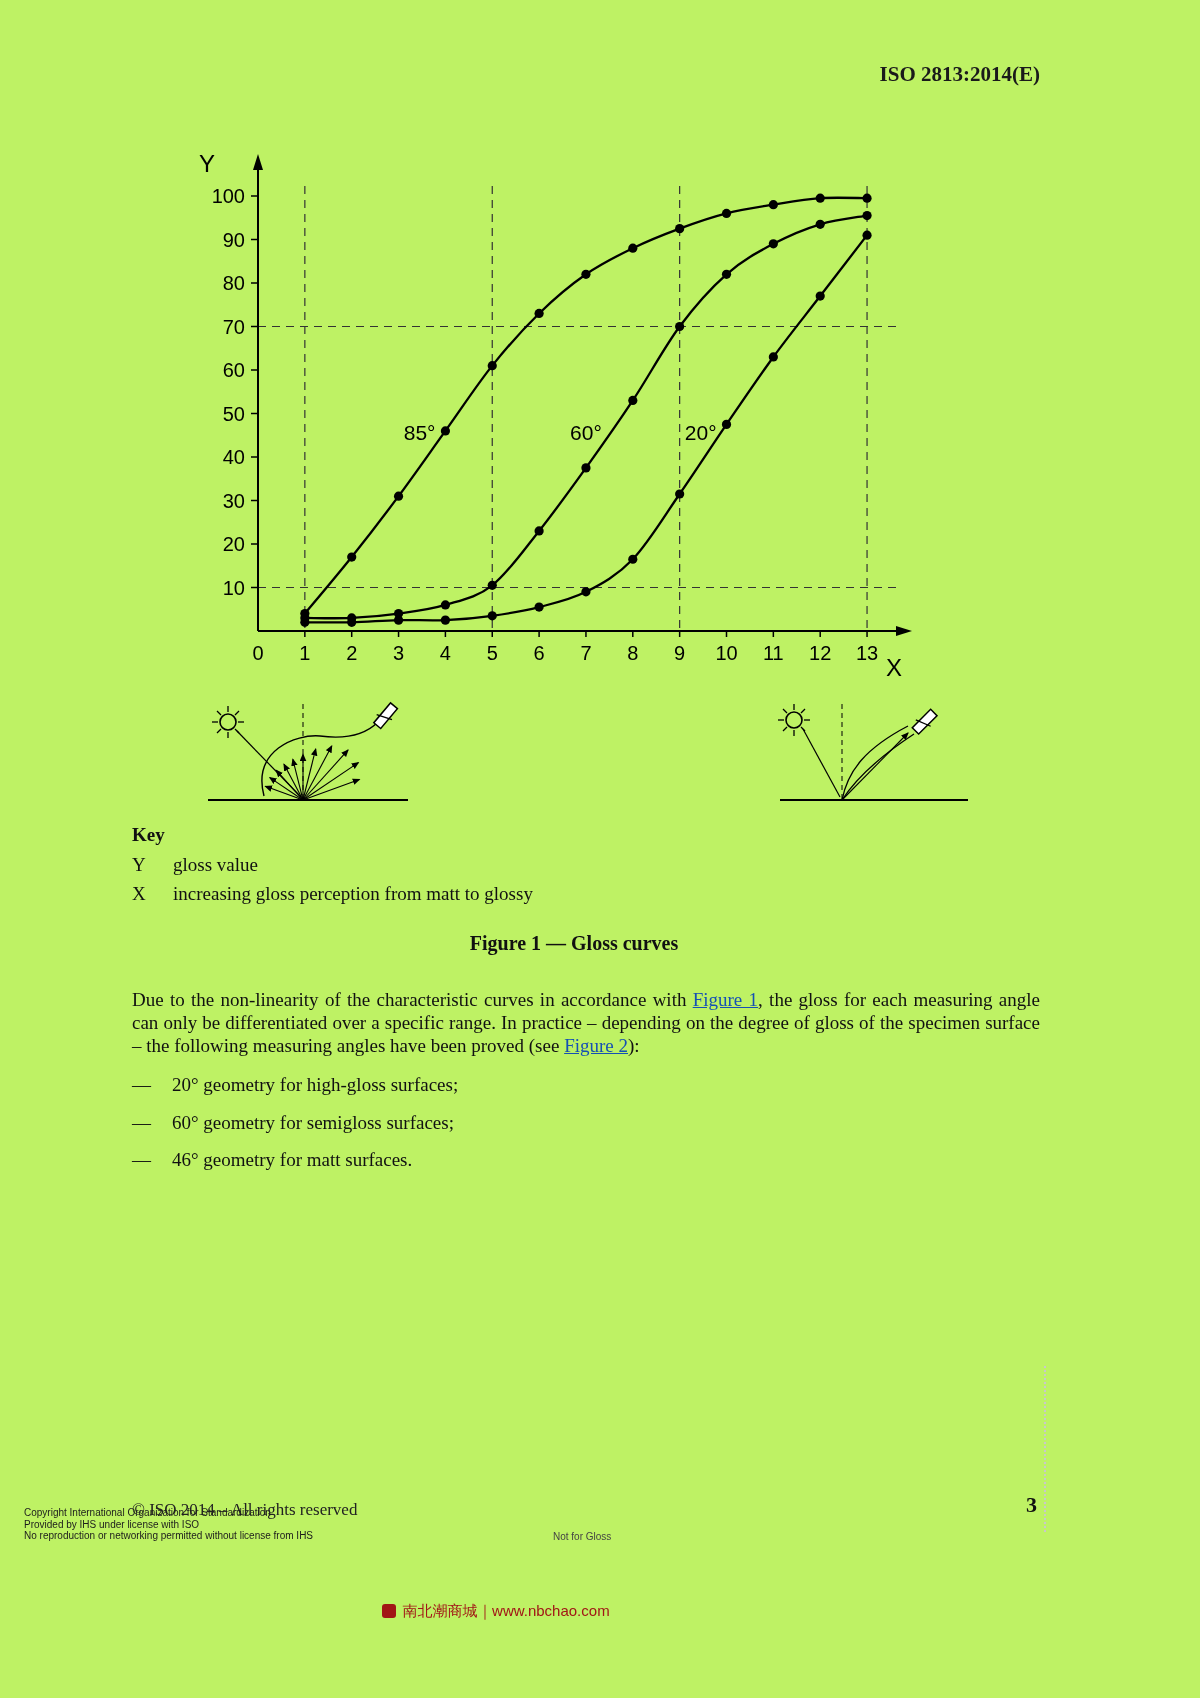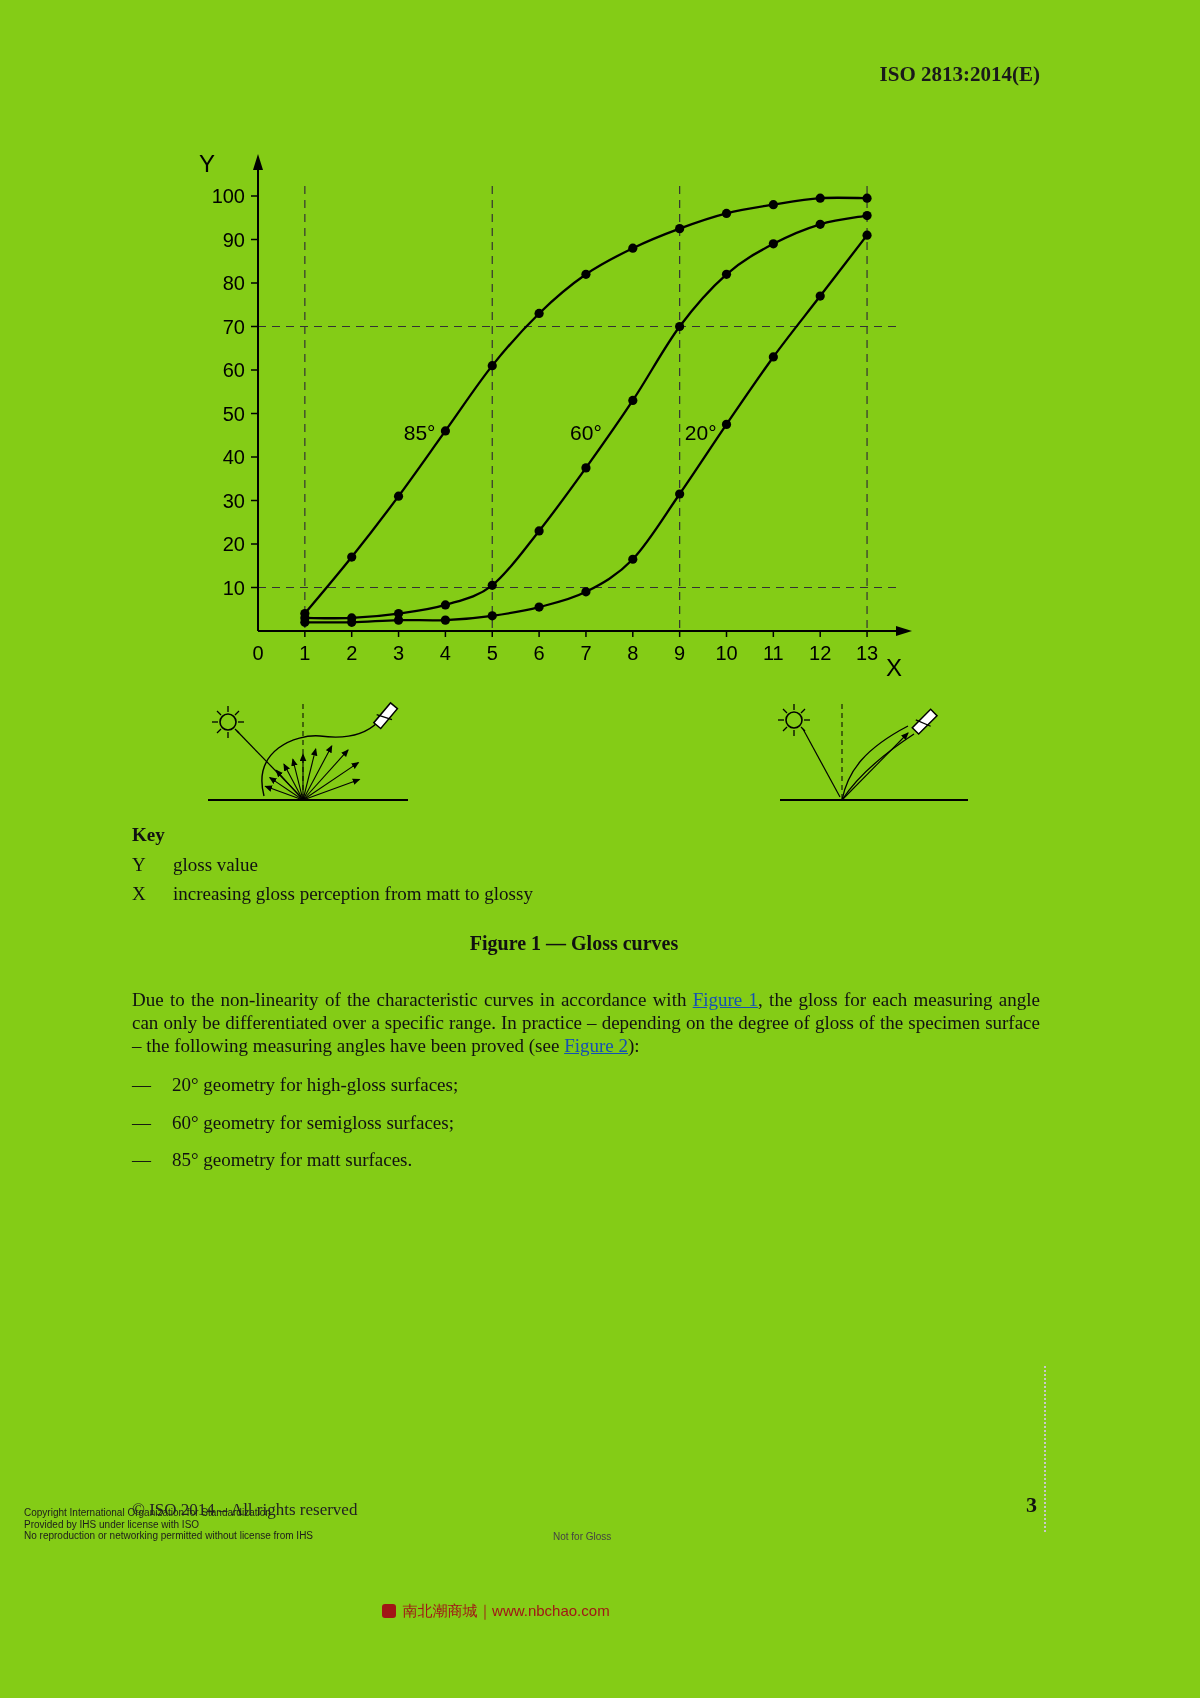--- a/index.html
+++ b/index.html
@@ -1,20 +1,20 @@
 <!DOCTYPE html>
 <html><head>
 <meta charset="utf-8">
 <style>
   html,body{margin:0;padding:0;background:#e8e8e8;}
   .page{
     position:relative;
     width:1200px;height:1698px;
     margin:0 auto;
-    background:#84cc16;
+    background:#bef264;
     font-family:"Liberation Serif", serif;
     color:#111;
     overflow:hidden;
   }
   
   .doc-ref{
     position:absolute;top:62px;right:160px;
     font-weight:bold;font-size:21px;color:#1a1a1a;
   }
   
@@ -292,21 +292,21 @@
       <div class="list-item">
         <span class="dash">—</span>
         <span>20° geometry for high-gloss surfaces;</span>
       </div>
       <div class="list-item">
         <span class="dash">—</span>
         <span>60° geometry for semigloss surfaces;</span>
       </div>
       <div class="list-item">
         <span class="dash">—</span>
-        <span>85° geometry for matt surfaces.</span>
+        <span>46° geometry for matt surfaces.</span>
       </div>
     </div>
 
 
   <div class="iso-footer">© ISO 2014 – All rights reserved</div>
   <div class="page-num">3</div>
 
   <div class="copyright">
     <div>Copyright International Organization for Standardization</div>
     <div>Provided by IHS under license with ISO</div>

